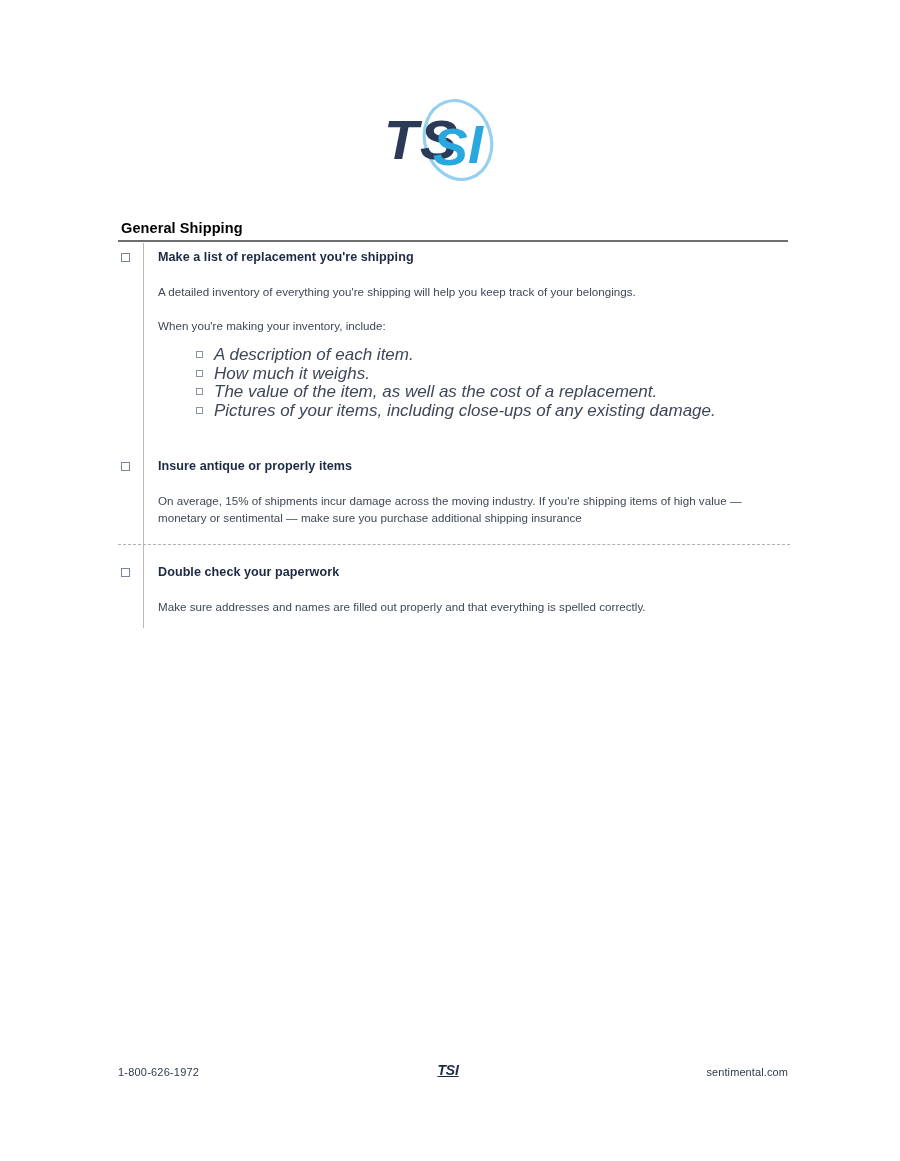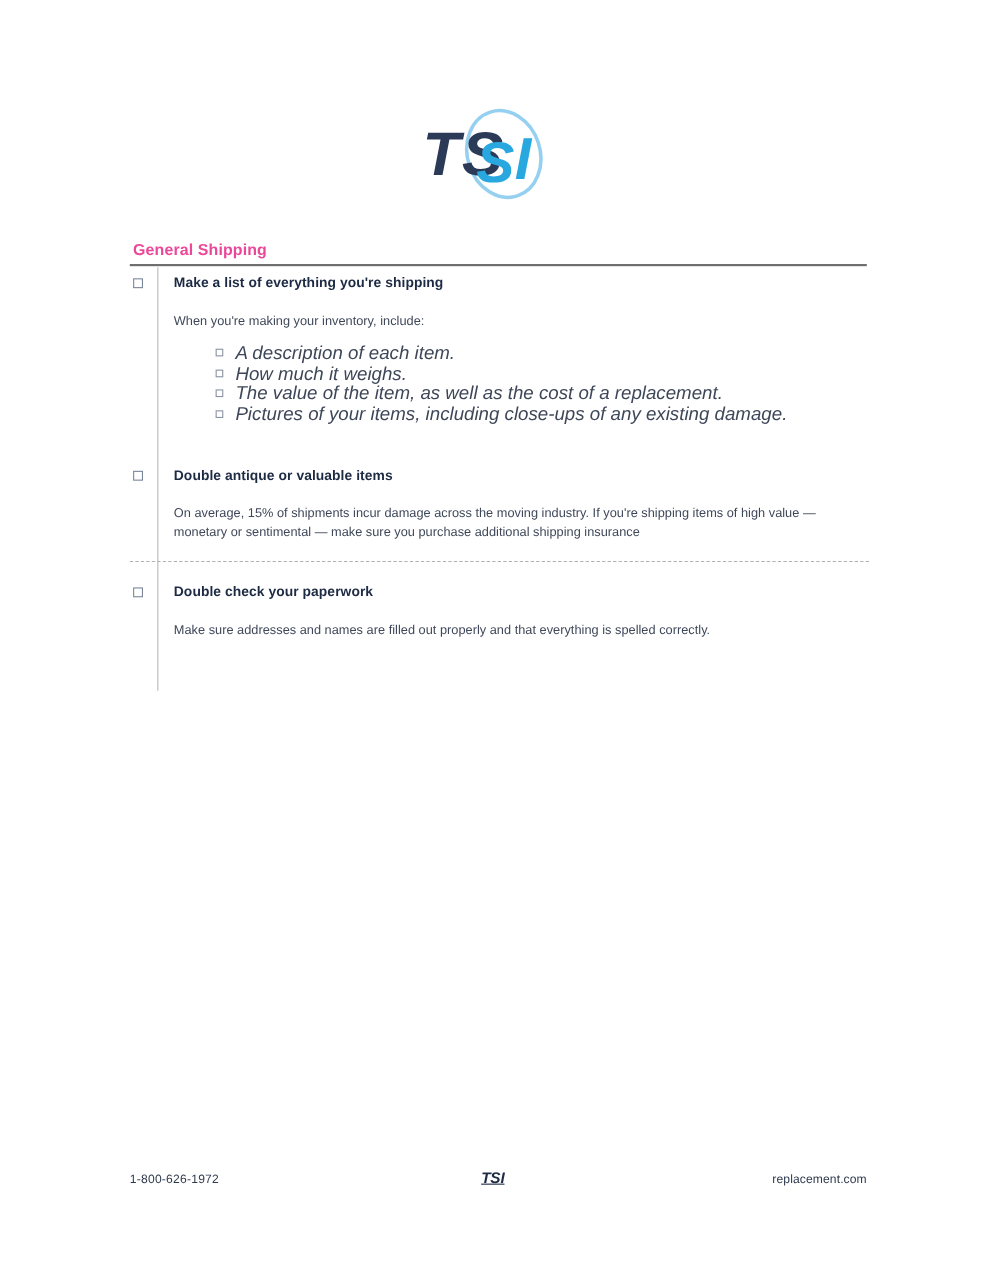--- a/index.html
+++ b/index.html
@@ -36,21 +36,21 @@
   }
   .logo-svg { display: block; }
 
   
   .section-title {
     position: absolute;
     left: 121px;
     top: 220px;
     font-size: 14.5px;
     font-weight: bold;
-    color: #ec4899;
+    color: #000000;
     letter-spacing: 0.1px;
   }
   .section-rule {
     position: absolute;
     left: 118px;
     top: 240px;
     width: 670px;
     height: 2px;
     background: #6f6f6f;
   }
@@ -197,21 +197,22 @@
 
   <div class="section-title">General Shipping</div>
   <div class="section-rule"></div>
 
   <div class="vrule"></div>
 
   <div class="checklist">
 
     <div class="item">
       <span class="cbox"></span>
-      <div class="item-title">Make a list of everything you're shipping</div>
+      <div class="item-title">Make a list of replacement you're shipping</div>
+      <p class="para">A detailed inventory of everything you're shipping will help you keep track of your belongings.</p>
       <p class="para">When you're making your inventory, include:</p>
       <ul class="sublist">
         <li>
           <span class="cbox-sm"></span>
           <span>A description of each item.</span>
         </li>
         <li>
           <span class="cbox-sm"></span>
           <span>How much it weighs.</span>
         </li>
@@ -223,34 +224,34 @@
           <span class="cbox-sm"></span>
           <span>Pictures of your items, including close-ups of any existing damage.</span>
         </li>
       </ul>
     </div>
 
     <div class="gap-lg"></div>
 
     <div class="item">
       <span class="cbox"></span>
-      <div class="item-title">Double antique or valuable items</div>
+      <div class="item-title">Insure antique or properly items</div>
       <p class="para">On average, 15% of shipments incur damage across the moving industry. If you're shipping items of high value — monetary or sentimental — make sure you purchase additional shipping insurance</p>
       <div class="dashed-div"></div>
     </div>
 
     <div class="gap-md"></div>
 
     <div class="item">
       <span class="cbox"></span>
       <div class="item-title">Double check your paperwork</div>
       <p class="para">Make sure addresses and names are filled out properly and that everything is spelled correctly.</p>
     </div>
 
   </div>
 
   <div class="footer">
     <div class="footer-phone">1-800-626-1972</div>
     <div class="footer-logo">TSI</div>
-    <div class="footer-site">replacement.com</div>
+    <div class="footer-site">sentimental.com</div>
   </div>
 
 </div>
 
 </body></html>

